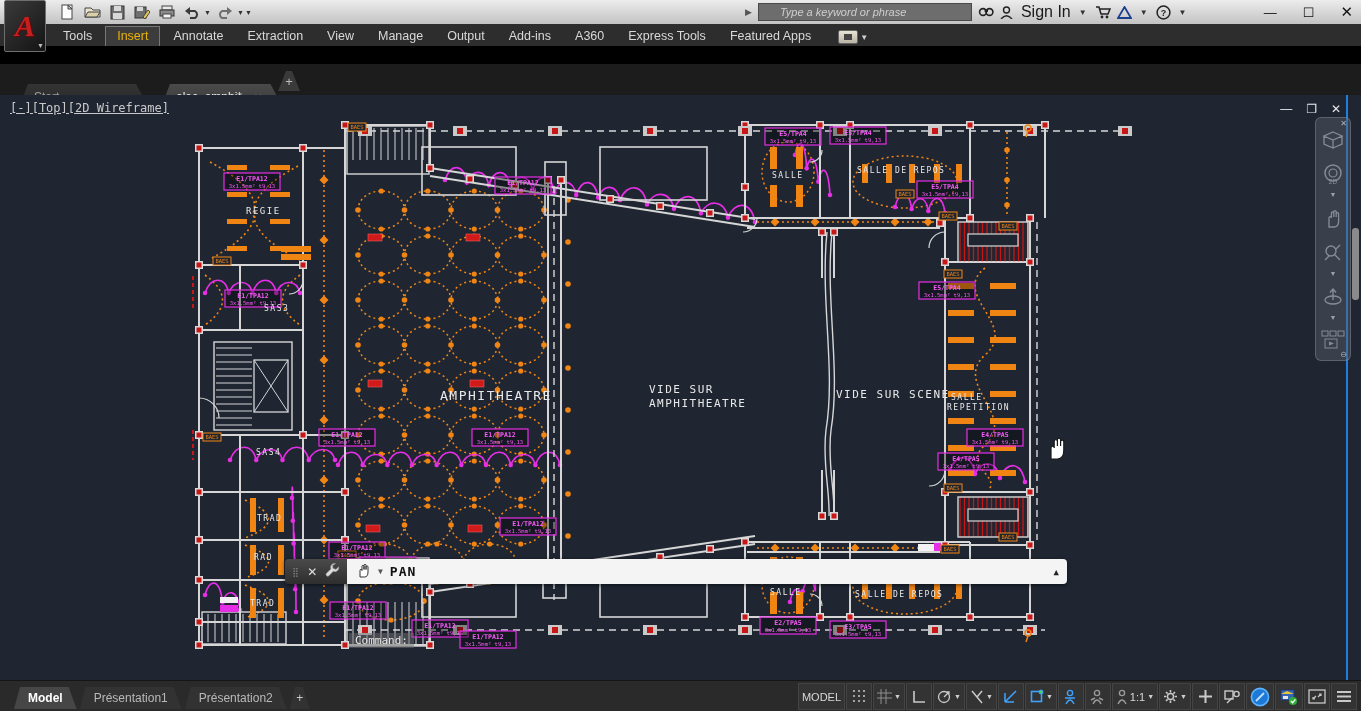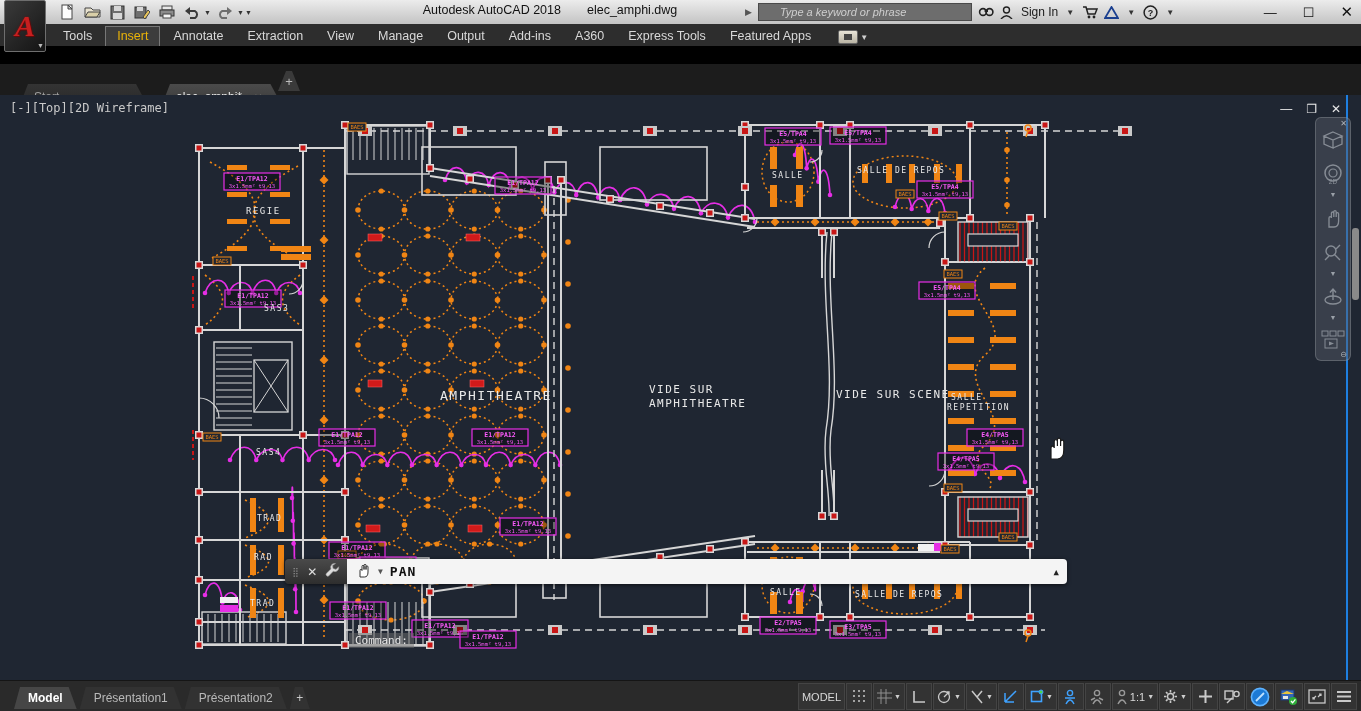--- a/index.html
+++ b/index.html
@@ -19,21 +19,21 @@
   .qbtn svg{display:block}
   .qcaret{font-size:7px;color:#333;margin-left:-2px;}
   #titletext{position:absolute;top:3px;left:380px;width:340px;text-align:center;font-size:12.5px;color:#111;white-space:nowrap;}
   #titletext .gap{display:inline-block;width:26px;}
   #searchbar{position:absolute;top:2px;left:745px;height:20px;display:flex;align-items:center;gap:6px;}
   #search-arrow{font-size:9px;color:#555;}
   #search-input{width:170px;height:16px;background:#6d6d6d;border:1px solid #4a4a4a;color:#d7d7d7;
      font-style:italic;font-size:11px;padding:0 21px;font-family:"Liberation Sans",sans-serif;}
   #search-input::placeholder{color:#cfcfcf;}
   .tbicon{color:#2c2c2c;display:flex;align-items:center;}
-  #signin-label{font-size:12px;color:#1a1a1a;margin-left:2px;}
+  #signin-label{font-size:16px;color:#1a1a1a;margin-left:2px;}
   .smallcaret{font-size:8px;color:#333;margin:0 2px;}
   #winbtns{position:absolute;right:8px;top:0;height:24px;display:flex;align-items:center;gap:26px;color:#111;}
   #winbtns span{font-size:13px;cursor:default;}
   
   #ribbontabs{position:absolute;left:0;top:24px;width:100%;height:22px;background:#2d2d2d;
      display:flex;align-items:flex-end;padding-left:52px;box-sizing:border-box;}
   .rtab{color:#d8d8d8;font-size:12.5px;padding:2px 11px 3px;margin-right:2px;white-space:nowrap;}
   .rtab.active{background:#3c3c3c;border:1px solid #777;border-bottom:none;color:#eab308;}
   #ribbon-cycle{display:flex;align-items:center;margin-left:14px;margin-bottom:2px;}
   #ribbon-cycle .pic{width:18px;height:12px;background:linear-gradient(#e8e4d8,#b9b4a4);border:1px solid #666;
@@ -51,21 +51,21 @@
      clip-path:polygon(10px 0,calc(100% - 14px) 0,100% 100%,0 100%);}
   .ftab.active{background:linear-gradient(#4a4a4a,#383838);color:#e8e8e8;}
   .ftab .close{margin-left:12px;font-size:10px;color:#9a9a9a;}
   #ftab-plus{position:absolute;top:7px;left:278px;width:22px;height:20px;background:#3a3a3a;
      clip-path:polygon(8px 0,calc(100% - 8px) 0,100% 100%,0 100%);
      color:#bdbdbd;font-size:13px;display:flex;align-items:center;justify-content:center;}
   
   #canvas{position:absolute;left:0;top:95px;width:1361px;height:585px;background:#1f2632;}
   #canvas svg.plan{position:absolute;left:0;top:0;}
   #vplabel{position:absolute;left:10px;top:6px;color:#c9c9c9;font-size:12px;
-     font-family:"DejaVu Sans Mono",monospace;z-index:5;}
+     font-family:"DejaVu Sans Mono",monospace;z-index:5;text-decoration:underline;}
   #docbtns{position:absolute;right:20px;top:7px;color:#e8e8e8;z-index:6;display:flex;gap:14px;font-size:12px;}
   #navbar{position:absolute;right:10px;top:22px;width:36px;height:244px;z-index:6;
      background:rgba(88,96,106,0.45);border:1px solid rgba(255,255,255,0.18);border-radius:6px;
      display:flex;flex-direction:column;align-items:center;padding-top:12px;gap:9px;box-sizing:border-box;}
   #navbar .nclose{position:absolute;top:1px;right:3px;font-size:8px;color:#aeb4bb;}
   #navbar .nmin{position:absolute;bottom:1px;right:3px;font-size:8px;color:#aeb4bb;}
   .navic{opacity:0.8;}
   .navcaret{font-size:7px;color:#9aa0a8;margin-top:-7px;}
   #edge-blue{position:absolute;right:13px;top:0;width:2px;height:585px;background:#1e8fff;opacity:0.85;z-index:4;}
   #scrollthumb{position:absolute;right:2px;top:133px;width:7px;height:72px;background:#8a8a8a;border-radius:3px;z-index:6;}
@@ -148,23 +148,20 @@
         </span>
       <span class="qcaret">▼</span>
       <span class="qbtn">
           <svg width="16" height="13">
             <path d="M13 5 H5 A4 4 0 0 0 5 12 H10" fill="none" stroke="#6e6e6e" stroke-width="2"></path>
             <path d="M10 1 L15 5 L10 9 Z" fill="#6e6e6e"></path>
           </svg>
         </span>
       <span class="qcaret">▼</span>
       <span class="qcaret">▼</span>
-    </div>
-    <div id="titletext">
-      <span>Autodesk AutoCAD 2018</span><span class="gap"></span><span>elec_amphi.dwg</span>
     </div>
     <div id="searchbar">
       <span id="search-arrow">▶</span>
       <input id="search-input" placeholder="Type a keyword or phrase" style="">
       <span class="tbicon">
           <svg width="16" height="13">
             <circle cx="5" cy="6" r="3.4" fill="none" stroke="#222" stroke-width="1.6"></circle>
             <circle cx="11.5" cy="6" r="3.4" fill="none" stroke="#222" stroke-width="1.6"></circle>
             <rect x="6.6" y="3.6" width="3.4" height="2.4" fill="#222"></rect>
           </svg>

